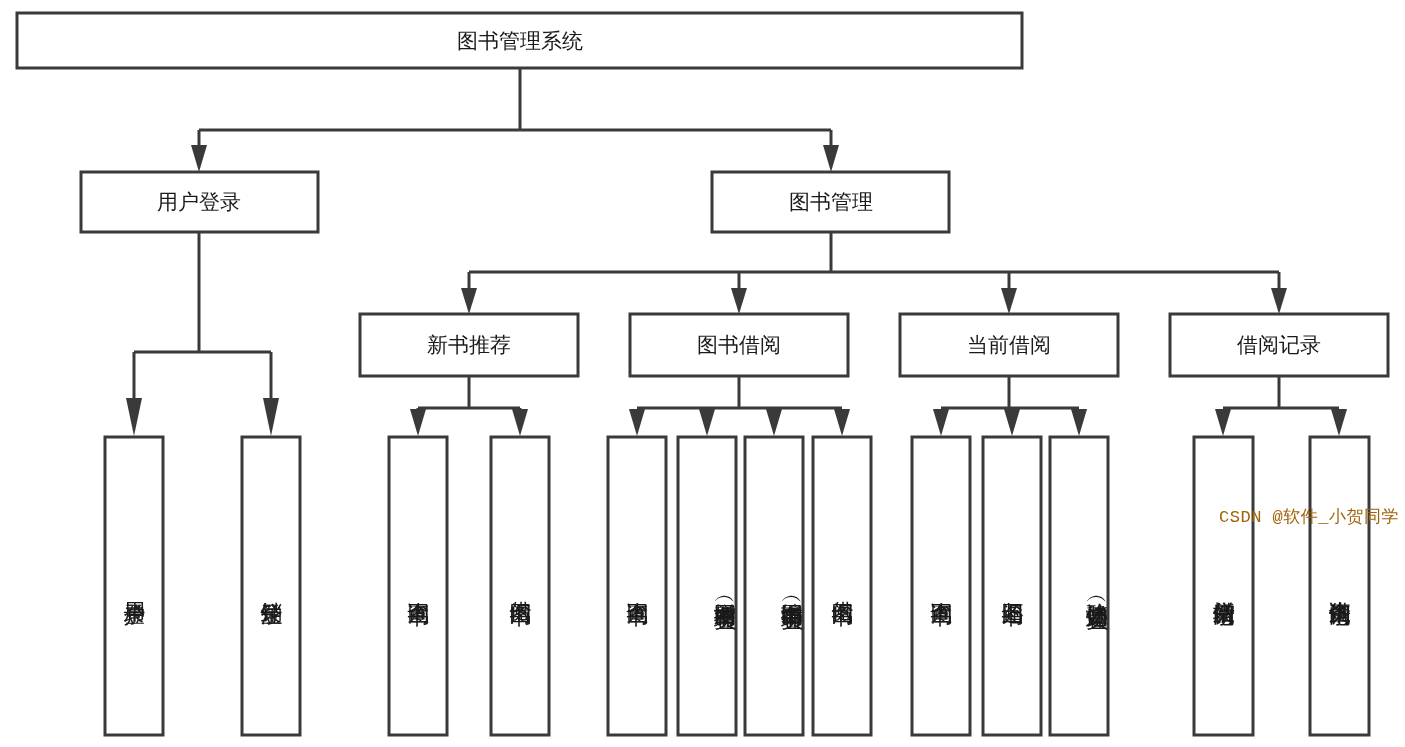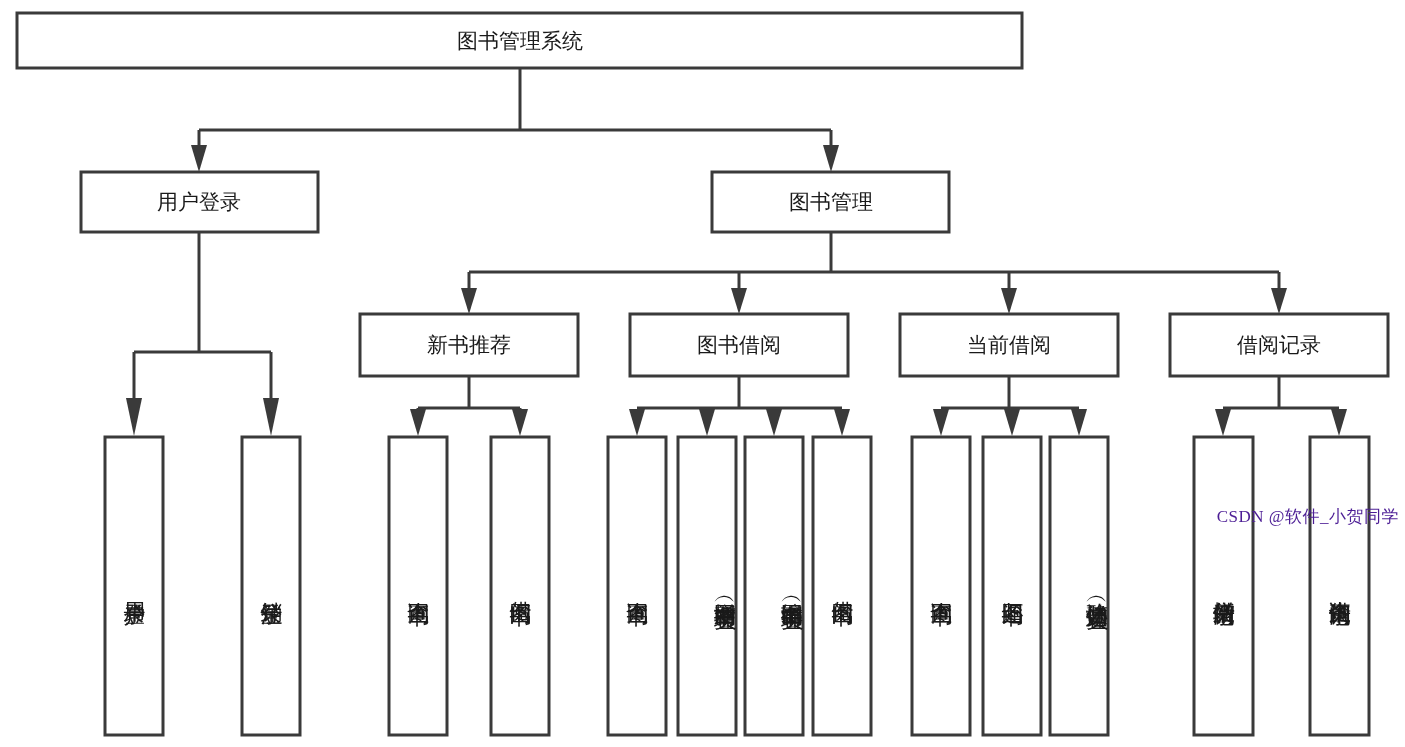--- a/index.html
+++ b/index.html
@@ -61,23 +61,23 @@
     justify-content: center;
     text-align: center;
     white-space: pre-wrap;
     box-sizing: border-box;
     pointer-events: none;
   }
   #watermark {
     position: absolute;
     right: 6px;
     bottom: 4px;
-    font-family: Liberation Serif, serif;
+    font-family: Liberation Mono, monospace;
     font-size: 17px;
-    color: #4c1d95;
+    color: #a16207;
     white-space: nowrap;
     letter-spacing: 0.5px;
   }
 </style>
 </head>
 <body>
 
 <div id="diagram-root">
 
   <svg id="tree-svg" viewBox="0 0 1405 747">

